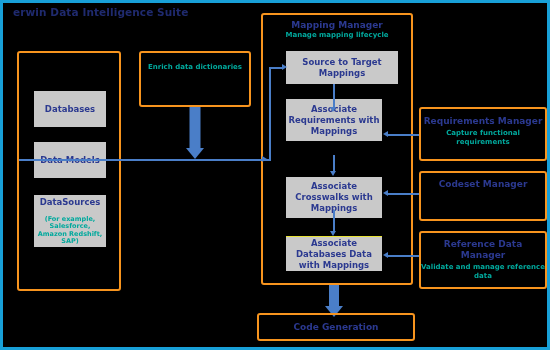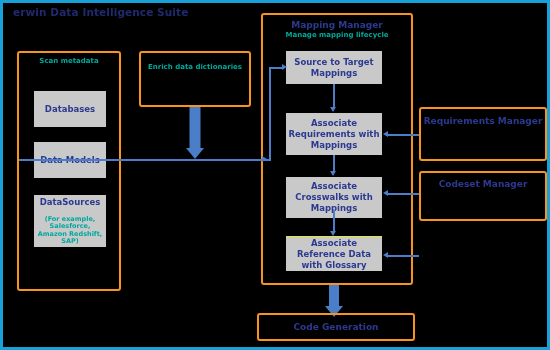--- a/index.html
+++ b/index.html
@@ -127,21 +127,20 @@
 </style>
 </head>
 <body>
 
 <div id="canvas">
 
   <div class="suite-title">erwin Data Intelligence Suite</div>
 
   <div class="panel" style="left:14px; top:48px; width:104px; height:240px;">
     <div class="panel-head center-stack">
-      <div class="mgr-sub">Scan metadata</div>
     </div>
   </div>
 
   <div class="gbox" style="left:31px; top:88px; width:72px; height:36px;">
     <span>Databases</span>
   </div>
 
   <div class="gbox" style="left:31px; top:139px; width:72px; height:36px;">
     <span>Data Models</span>
   </div>
@@ -162,63 +161,70 @@
     <div class="head" style="top:41px;"></div>
   </div>
 
   <div class="panel" style="left:258px; top:10px; width:152px; height:272px;">
     <div class="panel-head center-stack" style="top:5px;text-decoration:underline;">
       <div class="mgr-title">Mapping Manager</div>
       <div class="mgr-sub">Manage mapping lifecycle</div>
     </div>
   </div>
 
-  <div class="gbox" style="left:283px; top:48px; width:96px; height:33px;">
+  <div class="gbox" style="left:283px; top:48px; width:112px; height:33px;">
     <span>Source to Target Mappings</span>
   </div>
 
-  <div class="gbox" style="left:283px; top:110px; width:96px; height:42px;">
+  <div class="gbox" style="left:283px; top:96px; width:96px; height:42px;">
     <span>Associate Requirements with Mappings</span>
   </div>
 
   <div class="gbox" style="left:283px; top:174px; width:96px; height:41px;">
     <span>Associate Crosswalks with Mappings</span>
   </div>
 
   <div class="gbox ref-top" style="left:283px; top:233px; width:96px; height:35px;">
-    <span>Associate Reference Data with Glossary</span>
+    <span>Associate Databases Data with Mappings</span>
   </div>
 
   <div class="vline" style="left:330px; top:81px; height:23px;"></div>
   <div class="arrow-down" style="left:327px; top:104px;"></div>
 
   <div class="vline" style="left:330px; top:152px; height:16px;"></div>
   <div class="arrow-down" style="left:327px; top:168px;"></div>
 
   <div class="vline" style="left:330px; top:207px; height:21px;"></div>
   <div class="arrow-down" style="left:327px; top:228px;"></div>
 
   <div class="hline" style="left:16px; top:156px; width:252px;"></div>
   <div class="vline" style="left:266px; top:64px; height:93px;"></div>
   <div class="hline" style="left:266px; top:64px; width:14px;"></div>
   <div class="arrow-right" style="left:279px; top:60.5px;"></div>
   <div class="arrow-right" style="left:259px; top:152.5px;"></div>
 
   <div class="panel" style="left:416px; top:104px; width:128px; height:54px;">
     <div class="panel-head center-stack" style="top:7px;">
       <div class="mgr-title">Requirements Manager</div>
+      <div class="mgr-sub" style="margin-top:2px;">Capture functional requirements</div>
     </div>
   </div>
 
   <div class="panel" style="left:416px; top:168px; width:128px; height:50px;">
     <div class="panel-head center-stack" style="top:6px;">
       <div class="mgr-title">Codeset Manager</div>
     </div>
   </div>
 
+  <div class="panel" style="left:416px; top:228px; width:128px; height:58px;">
+    <div class="panel-head center-stack" style="top:6px;">
+      <div class="mgr-title">Reference Data Manager</div>
+      <div class="mgr-sub" style="margin-top:2px;">Validate and manage reference data</div>
+    </div>
+  </div>
 
   <div class="hline" style="left:385px; top:131px; width:31px;"></div>
   <div class="arrow-left" style="left:380px; top:127.5px;"></div>
 
   <div class="hline" style="left:385px; top:190px; width:31px;"></div>
   <div class="arrow-left" style="left:380px; top:186.5px;"></div>
 
   <div class="hline" style="left:385px; top:252px; width:31px;"></div>
   <div class="arrow-left" style="left:380px; top:248.5px;"></div>
 

